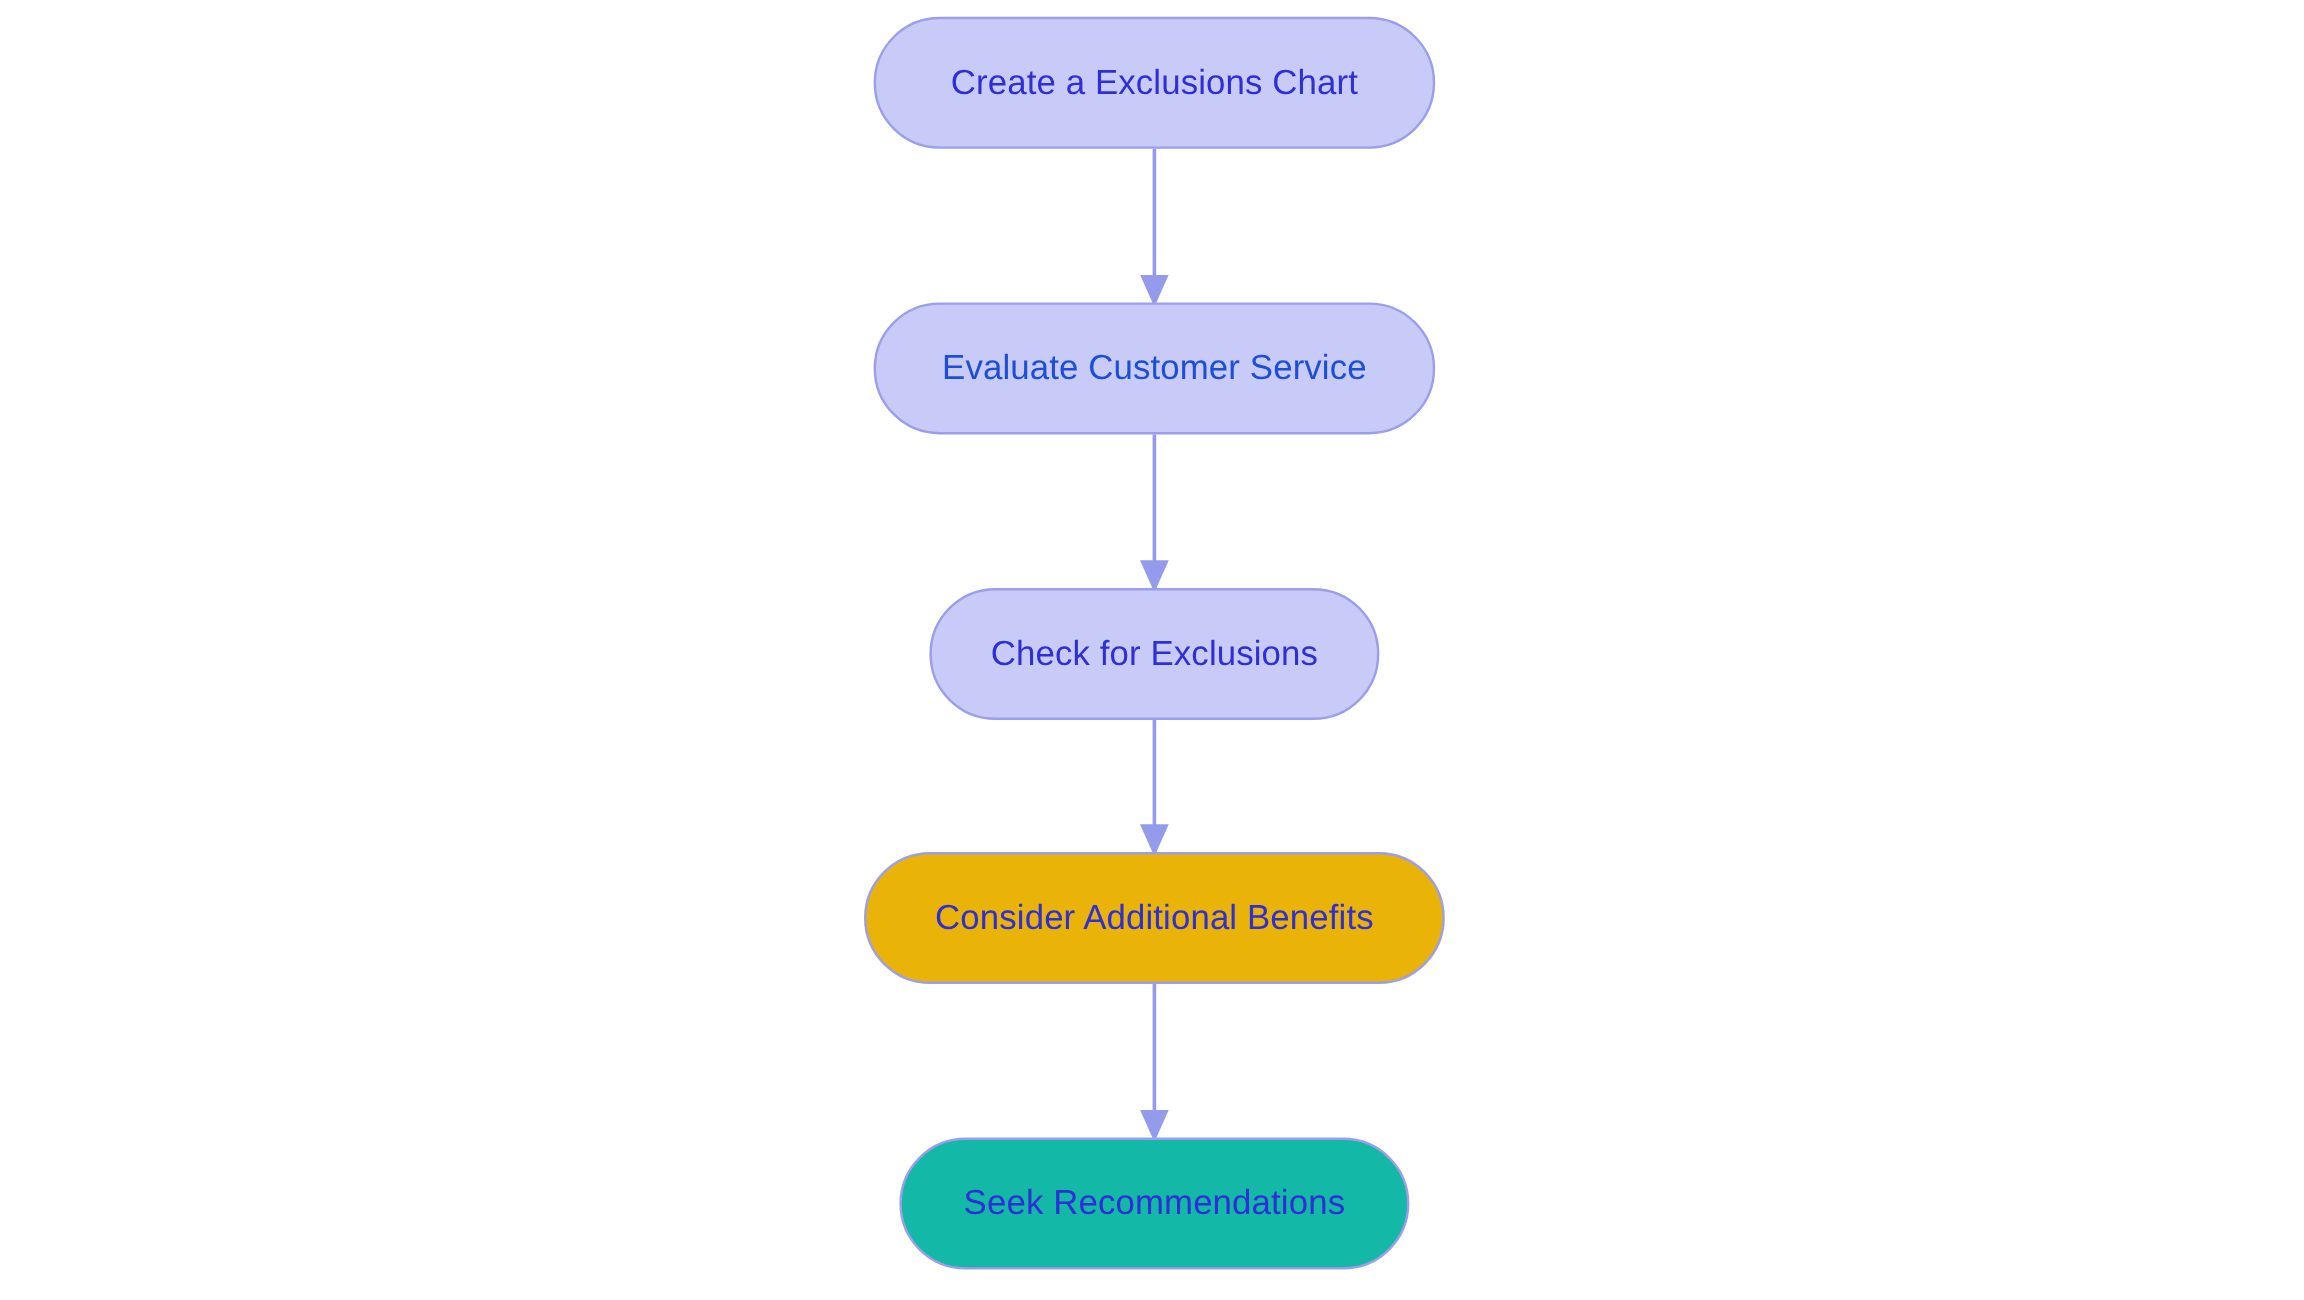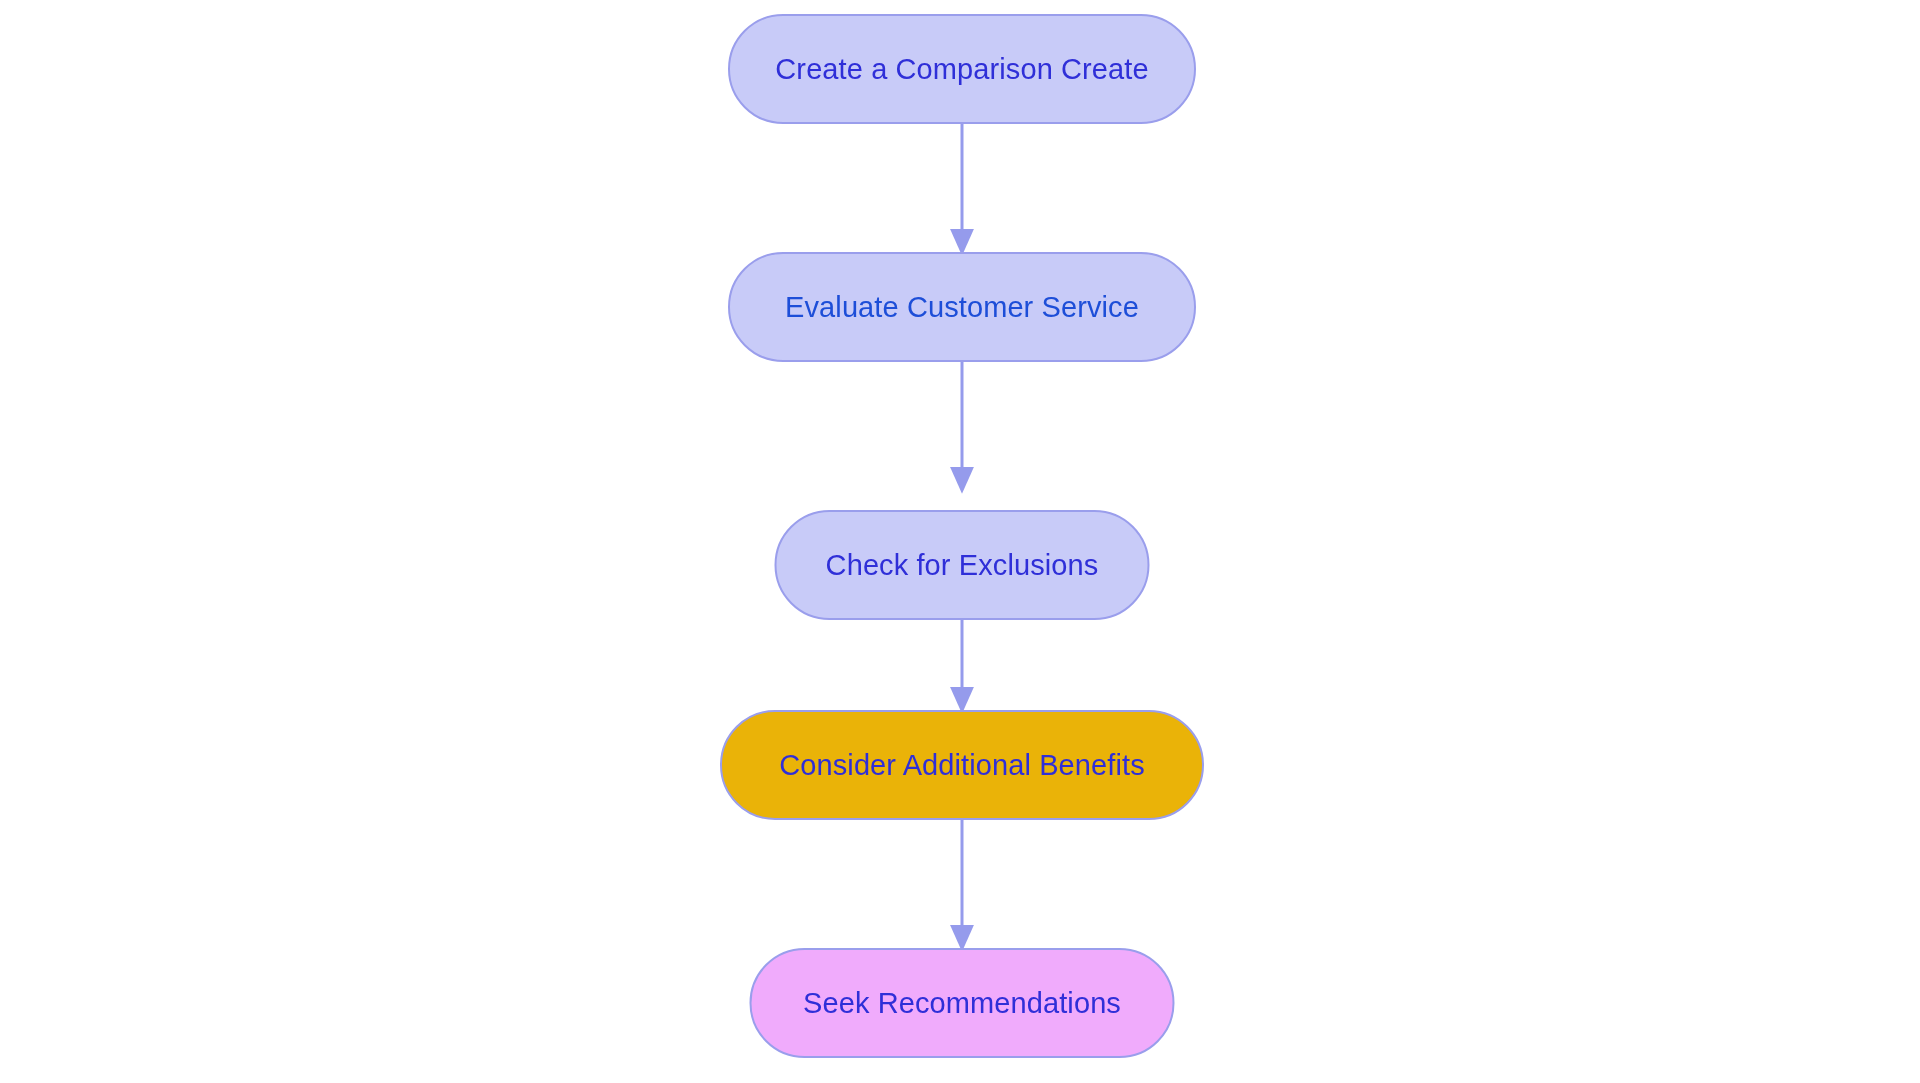--- a/index.html
+++ b/index.html
@@ -77,29 +77,29 @@
     <g id="edge-group">
         <line x1="962" y1="124" x2="962" y2="230" stroke="#959bec" stroke-width="3" marker-end="url(#arrowhead)"></line>
         <line x1="962" y1="362" x2="962" y2="468" stroke="#959bec" stroke-width="3" marker-end="url(#arrowhead)"></line>
         <line x1="962" y1="600" x2="962" y2="688" stroke="#959bec" stroke-width="3" marker-end="url(#arrowhead)"></line>
         <line x1="962" y1="820" x2="962" y2="926" stroke="#959bec" stroke-width="3" marker-end="url(#arrowhead)"></line>
       </g>
   </svg>
 
   <div id="node-layer">
       <div class="flow-node" style="left: 962px; top: 14px; width: 468px; height: 110px; background: rgb(200, 203, 248); border-color: rgb(154, 158, 236);">
-        <span class="flow-node-label" style="color: rgb(47, 47, 216);">Create a Comparison Create</span>
+        <span class="flow-node-label" style="color: rgb(47, 47, 216);">Create a Exclusions Chart</span>
       </div>
       <div class="flow-node" style="left: 962px; top: 252px; width: 468px; height: 110px; background: rgb(200, 203, 248); border-color: rgb(154, 158, 236);">
         <span class="flow-node-label" style="color: #1d4ed8;">Evaluate Customer Service</span>
       </div>
-      <div class="flow-node" style="left: 962px; top: 510px; width: 375px; height: 110px; background: rgb(200, 203, 248); border-color: rgb(154, 158, 236);">
+      <div class="flow-node" style="left: 962px; top: 490px; width: 375px; height: 110px; background: rgb(200, 203, 248); border-color: rgb(154, 158, 236);">
         <span class="flow-node-label" style="color: rgb(47, 47, 216);">Check for Exclusions</span>
       </div>
       <div class="flow-node" style="left: 962px; top: 710px; width: 484px; height: 110px; background: #eab308; border-color: rgb(154, 158, 236);">
         <span class="flow-node-label" style="color: rgb(47, 47, 216);">Consider Additional Benefits</span>
       </div>
-      <div class="flow-node" style="left: 962px; top: 948px; width: 425px; height: 110px; background: #f0abfc; border-color: rgb(154, 158, 236);">
+      <div class="flow-node" style="left: 962px; top: 948px; width: 425px; height: 110px; background: #14b8a6; border-color: rgb(154, 158, 236);">
         <span class="flow-node-label" style="color: rgb(47, 47, 216);">Seek Recommendations</span>
       </div>
     </div>
 
 </div>
 
 </body></html>

